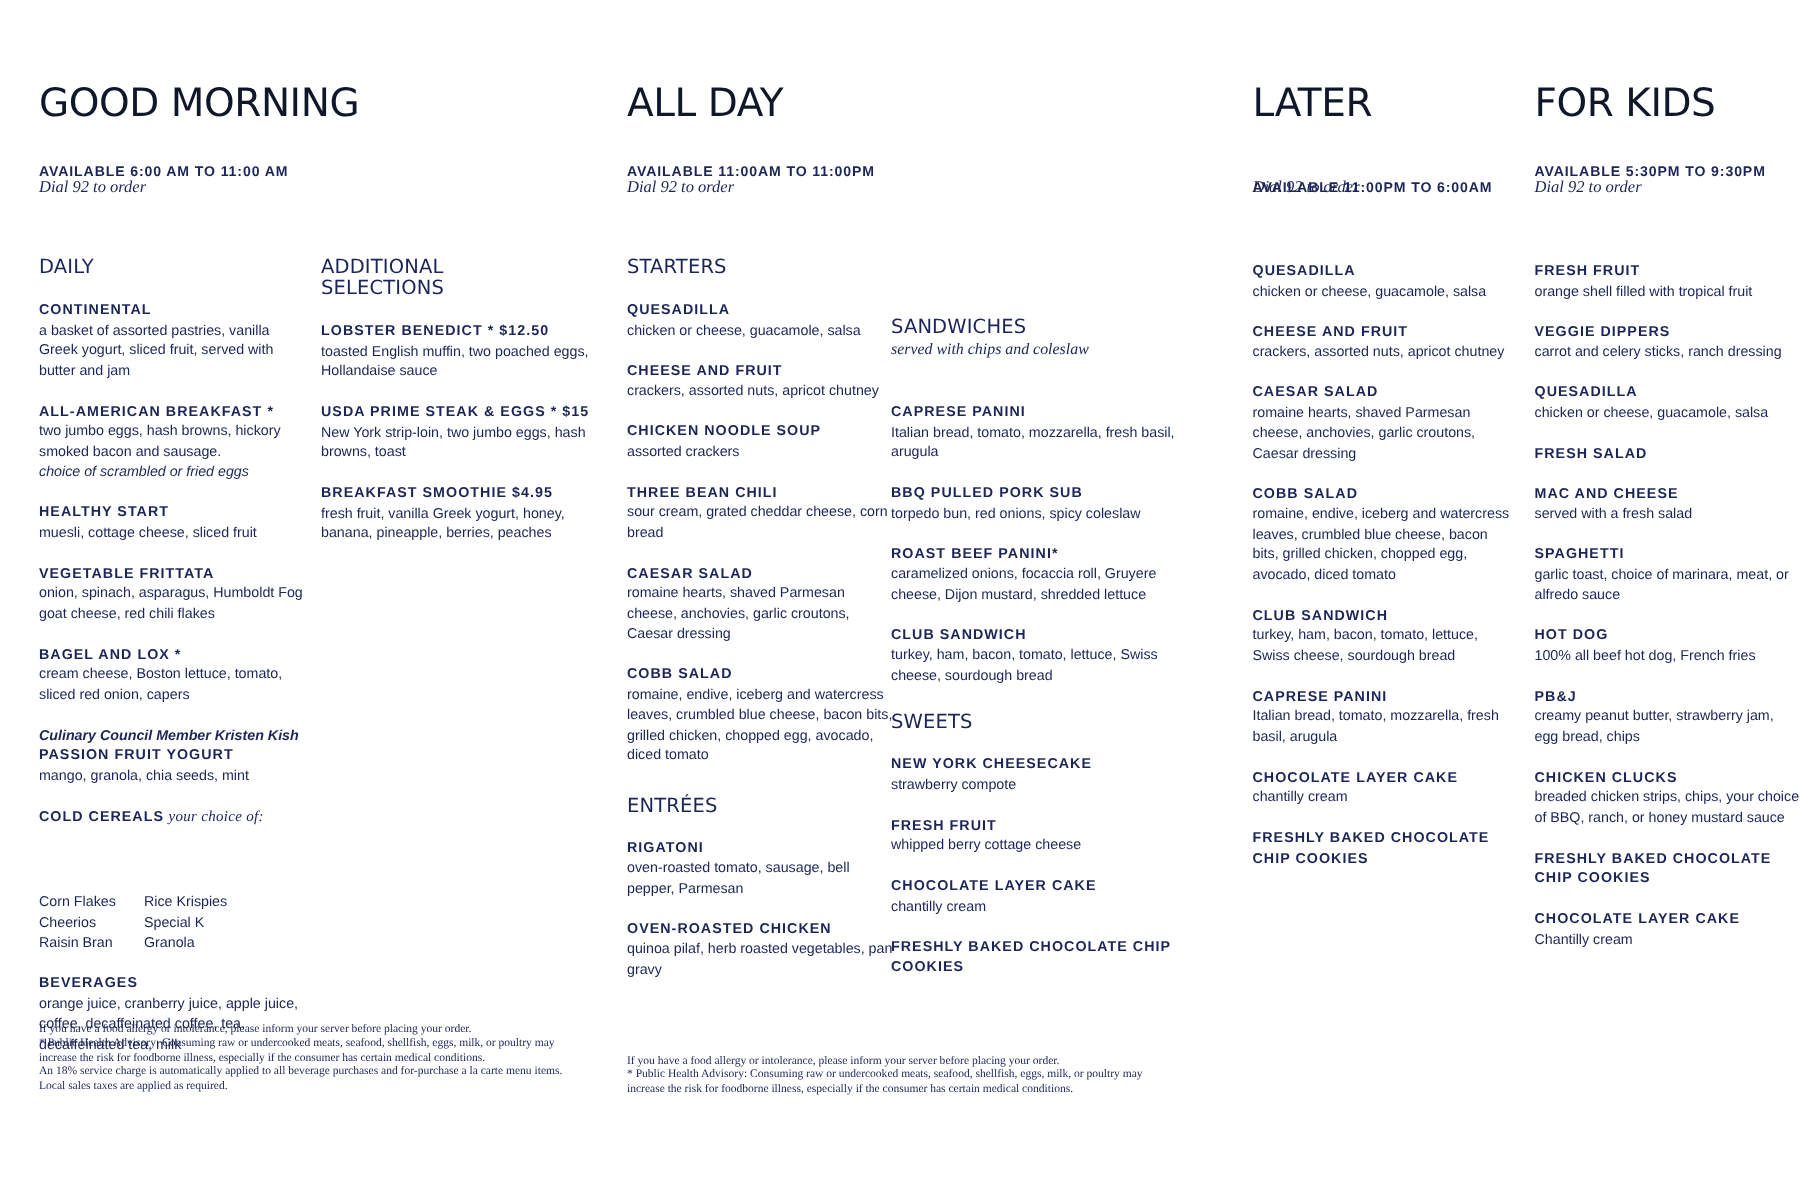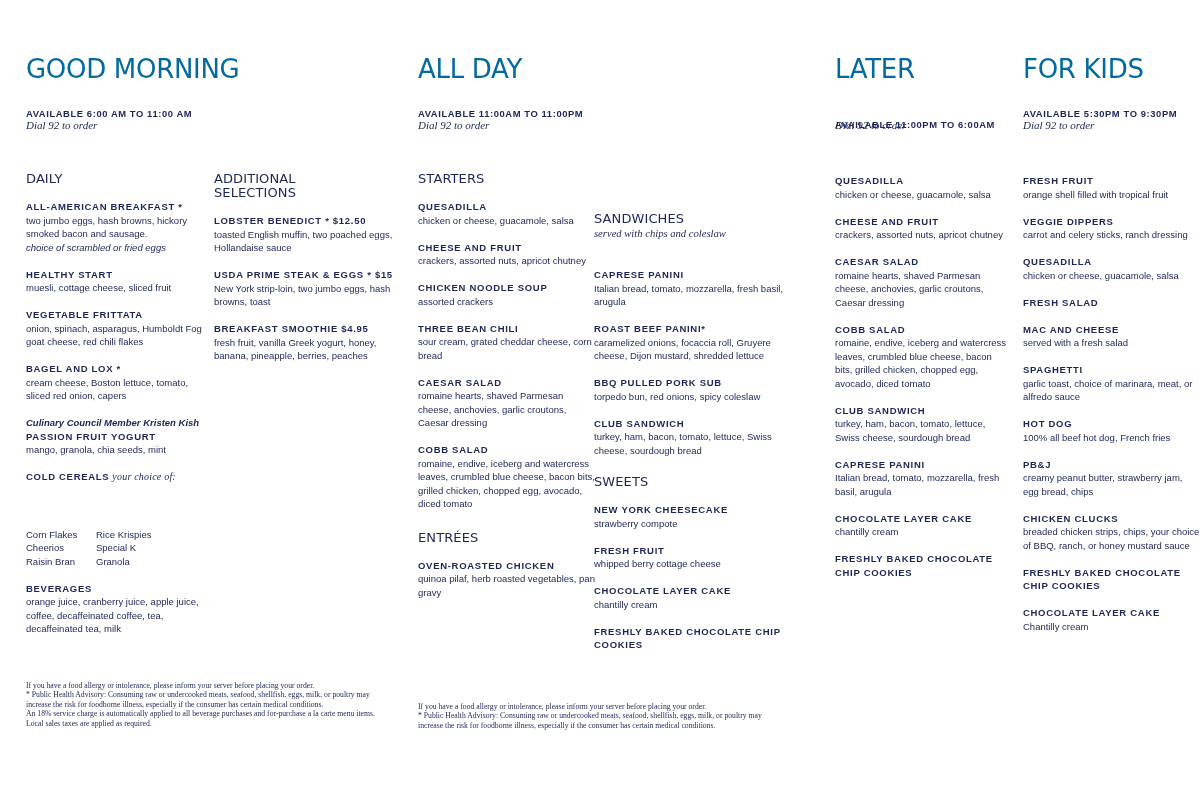--- a/index.html
+++ b/index.html
@@ -9,21 +9,21 @@
     color: #1b2557;
     font-family: "Liberation Sans", "DejaVu Sans", sans-serif;
   }
   .page-title {
     position: absolute;
     top: 54px;
     font-family: "DejaVu Sans", sans-serif;
     font-size: 26px;
     font-weight: normal;
     letter-spacing: -0.3px;
-    color: #0369a1;
+    color: #0f172a;
     white-space: nowrap;
   }
   .avail {
     position: absolute;
     top: 107px;
     font-family: "Liberation Sans", sans-serif;
     font-size: 9.4px;
     font-weight: bold;
     letter-spacing: 0.6px;
     line-height: 13px;
@@ -116,20 +116,24 @@
 </head>
 <body>
 
 <h1 class="page-title" style="left:26px;">GOOD MORNING</h1>
 <div class="avail" style="left:26px;">AVAILABLE 6:00 AM TO 11:00 AM</div>
 <div class="dial" style="left:26px;">Dial 92 to order</div>
 
 <div class="col" style="left:26px; top:172px; width:180px;">
   <div class="section-heading">DAILY</div>
 
+  <div class="item">
+    <div class="item-name">CONTINENTAL</div>
+    <div class="item-desc">a basket of assorted pastries, vanilla Greek yogurt, sliced fruit, served with butter and jam</div>
+  </div>
   <div class="item">
     <div class="item-name">ALL-AMERICAN BREAKFAST *</div>
     <div class="item-desc">two jumbo eggs, hash browns, hickory smoked bacon and sausage.</div>
     <div class="item-note">choice of scrambled or fried eggs</div>
   </div>
   <div class="item">
     <div class="item-name">HEALTHY START</div>
     <div class="item-desc">muesli, cottage cheese, sliced fruit</div>
   </div>
   <div class="item">
@@ -215,39 +219,43 @@
     <div class="item-name">CAESAR SALAD</div>
     <div class="item-desc">romaine hearts, shaved Parmesan cheese, anchovies, garlic croutons, Caesar dressing</div>
   </div>
   <div class="item">
     <div class="item-name">COBB SALAD</div>
     <div class="item-desc">romaine, endive, iceberg and watercress leaves, crumbled blue cheese, bacon bits, grilled chicken, chopped egg, avocado, diced tomato</div>
   </div>
 
   <div class="section-heading" style="margin-top:20px;">ENTRÉES</div>
   <div class="item">
+    <div class="item-name">RIGATONI</div>
+    <div class="item-desc">oven-roasted tomato, sausage, bell pepper, Parmesan</div>
+  </div>
+  <div class="item">
     <div class="item-name">OVEN-ROASTED CHICKEN</div>
     <div class="item-desc">quinoa pilaf, herb roasted vegetables, pan gravy</div>
   </div>
 </div>
 
 <div class="col" style="left:594px; top:172px; width:190px;margin-top:40px;">
   <div class="section-heading">SANDWICHES</div>
   <div class="section-sub">served with chips and coleslaw</div>
   <div class="item">
     <div class="item-name">CAPRESE PANINI</div>
     <div class="item-desc">Italian bread, tomato, mozzarella, fresh basil, arugula</div>
   </div>
   <div class="item">
+    <div class="item-name">BBQ PULLED PORK SUB</div>
+    <div class="item-desc">torpedo bun, red onions, spicy coleslaw</div>
+  </div>
+  <div class="item">
     <div class="item-name">ROAST BEEF PANINI*</div>
     <div class="item-desc">caramelized onions, focaccia roll, Gruyere cheese, Dijon mustard, shredded lettuce</div>
-  </div>
-  <div class="item">
-    <div class="item-name">BBQ PULLED PORK SUB</div>
-    <div class="item-desc">torpedo bun, red onions, spicy coleslaw</div>
   </div>
   <div class="item">
     <div class="item-name">CLUB SANDWICH</div>
     <div class="item-desc">turkey, ham, bacon, tomato, lettuce, Swiss cheese, sourdough bread</div>
   </div>
 
   <div class="section-heading" style="margin-top:18px;">SWEETS</div>
   <div class="item">
     <div class="item-name">NEW YORK CHEESECAKE</div>
     <div class="item-desc">strawberry compote</div>

